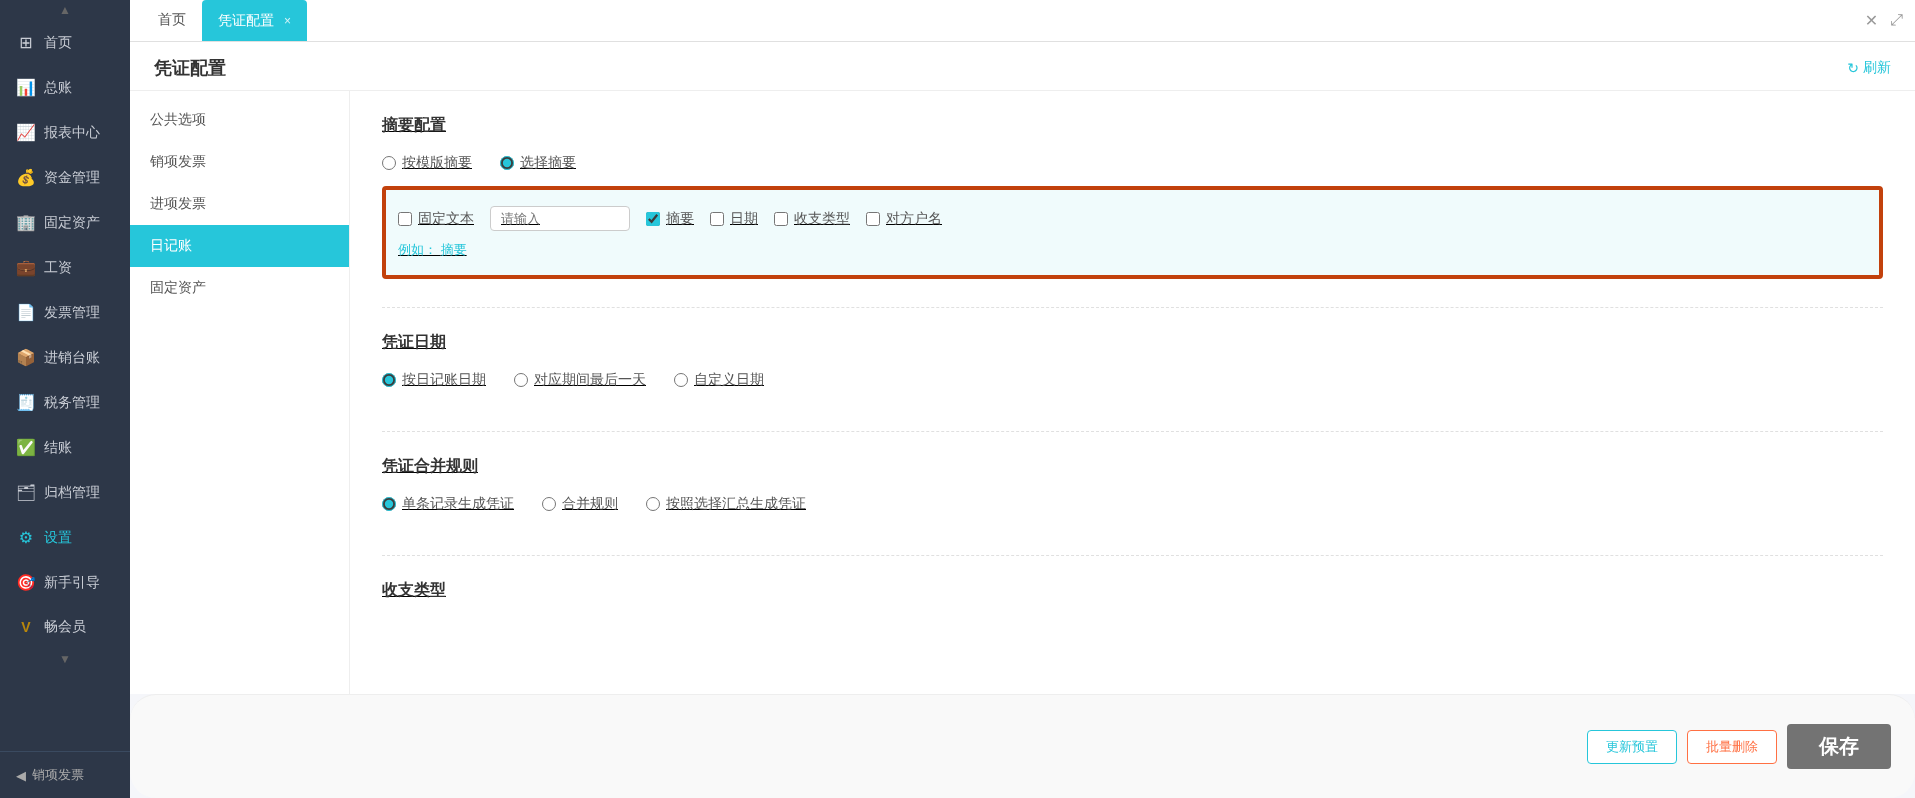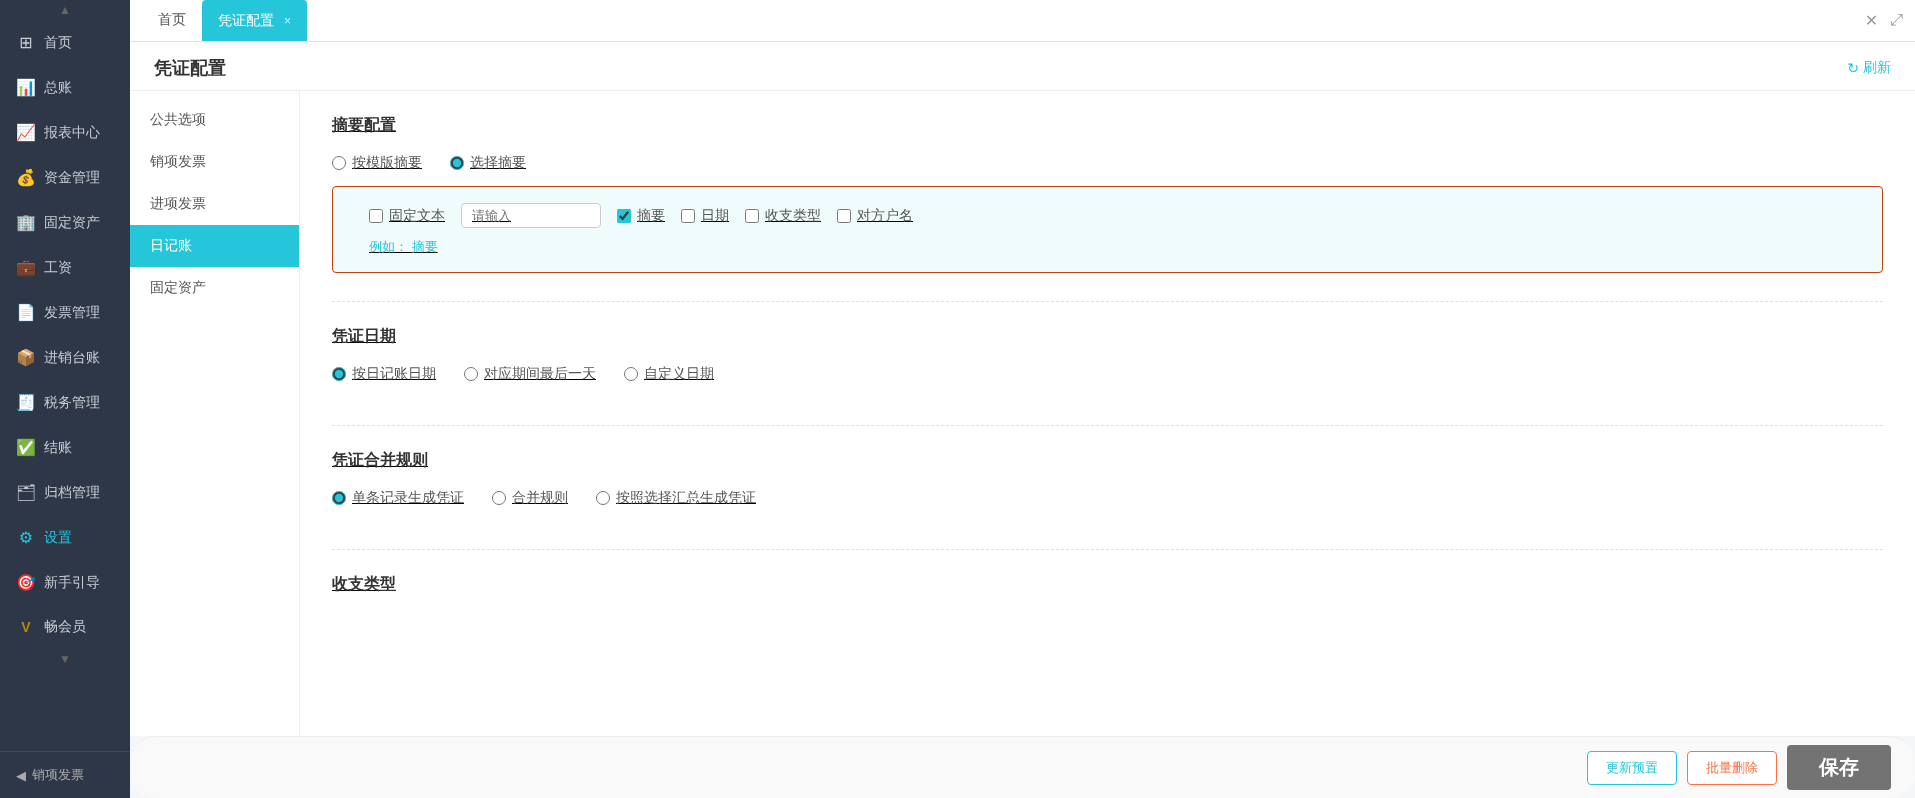--- a/index.html
+++ b/index.html
@@ -125,21 +125,21 @@
 
     
     .body-layout {
       display: flex;
       flex: 1;
       overflow: hidden;
     }
 
     
     .left-nav {
-      width: 170px;
+      width: 220px;
       background: #fff;
       border-right: 1px solid #eee;
       flex-shrink: 0;
       overflow-y: auto;
       padding: 8px 0;
     }
     .left-nav-item {
       display: flex;
       align-items: center;
       justify-content: space-between;
@@ -196,23 +196,23 @@
     }
     .radio-label input[type="radio"] {
       accent-color: #26c6da;
       width: 14px;
       height: 14px;
     }
 
     
     .summary-box {
       background: #f0fbfc;
-      border: 1px solid #c2410c;
+      border: 4px solid #c2410c;
       border-radius: 4px;
-      padding: 16px 36px;
+      padding: 16px 12px;
       margin-top: 12px;
     }
     .summary-row {
       display: flex;
       align-items: center;
       gap: 16px;
       flex-wrap: wrap;
     }
     .checkbox-label {
       display: flex;
@@ -240,21 +240,21 @@
       font-size: 13px;
       margin-top: 10px;
     }
 
     
     .bottom-bar {
       display: flex;
       align-items: center;
       justify-content: flex-end;
       gap: 10px;
-      padding: 8px 24px;
+      padding: 29px 24px;
       background: #f9f9f9;
       border-top: 1px solid #eee;
       flex-shrink: 0;
       position: relative;
       border-radius: 26px;
     }
     .btn-update {
       border: 1px solid #26c6da;
       color: #26c6da;
       background: #fff;

